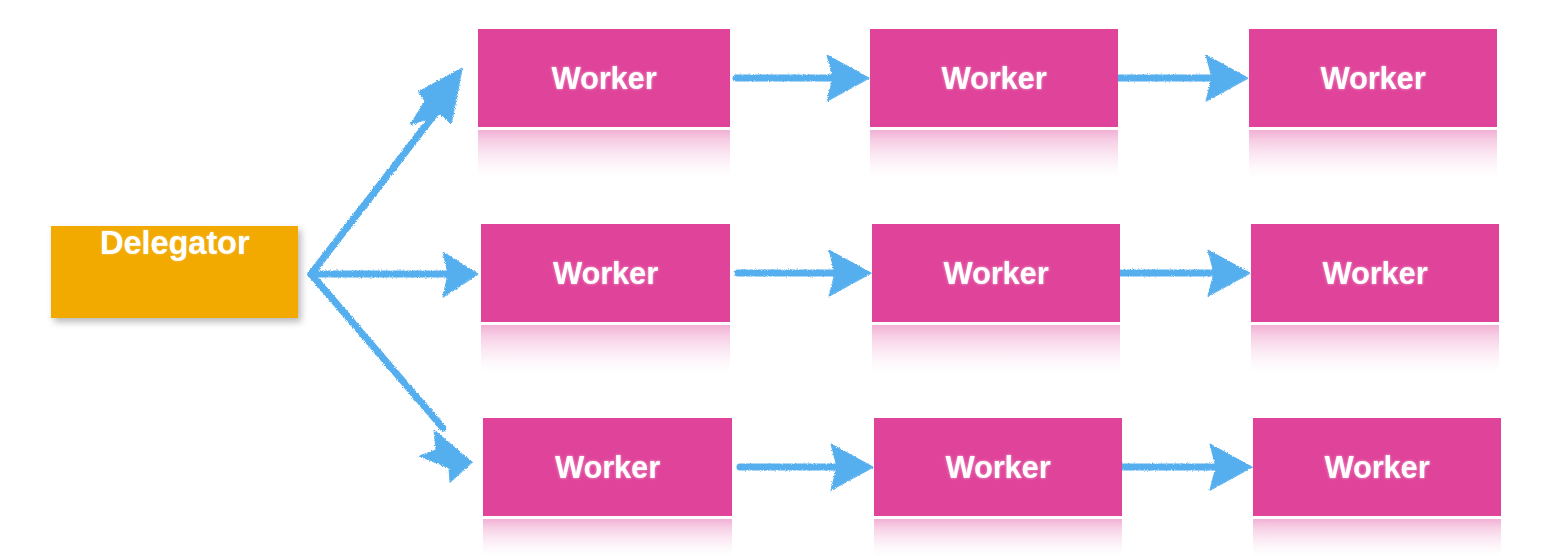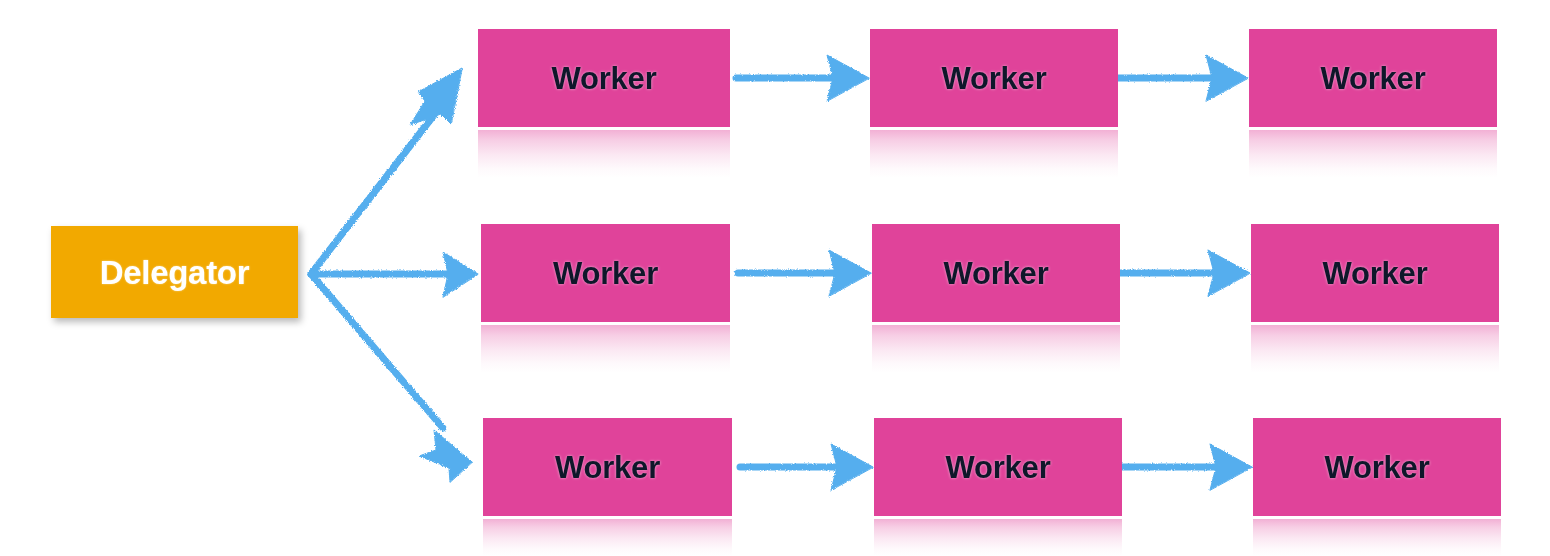--- a/index.html
+++ b/index.html
@@ -13,21 +13,20 @@
     height: 556px;
     background: #ffffff;
     overflow: hidden;
     font-family: "Liberation Sans", sans-serif;
   }
 
   
   .delegator-node {
     position: absolute;
     display: flex;
-    align-items: center;
     justify-content: center;
     background: #F2A900;
     box-shadow: 3px 4px 7px rgba(0,0,0,0.28);
     box-sizing: border-box;
   }
   .delegator-label {
     color: #ffffff;
     font-size: 33px;
     font-weight: bold;
     letter-spacing: -0.3px;
@@ -39,21 +38,21 @@
   
   .worker-node {
     position: absolute;
     display: flex;
     align-items: center;
     justify-content: center;
     background: #E0439A;
     box-sizing: border-box;
   }
   .worker-label {
-    color: #0f172a;
+    color: #ffffff;
     font-size: 31px;
     font-weight: bold;
     letter-spacing: -0.2px;
     line-height: 1;
     white-space: nowrap;
     text-shadow: 0 0 3px rgba(255,255,255,0.6);
   }
 
   
   .worker-reflection {

